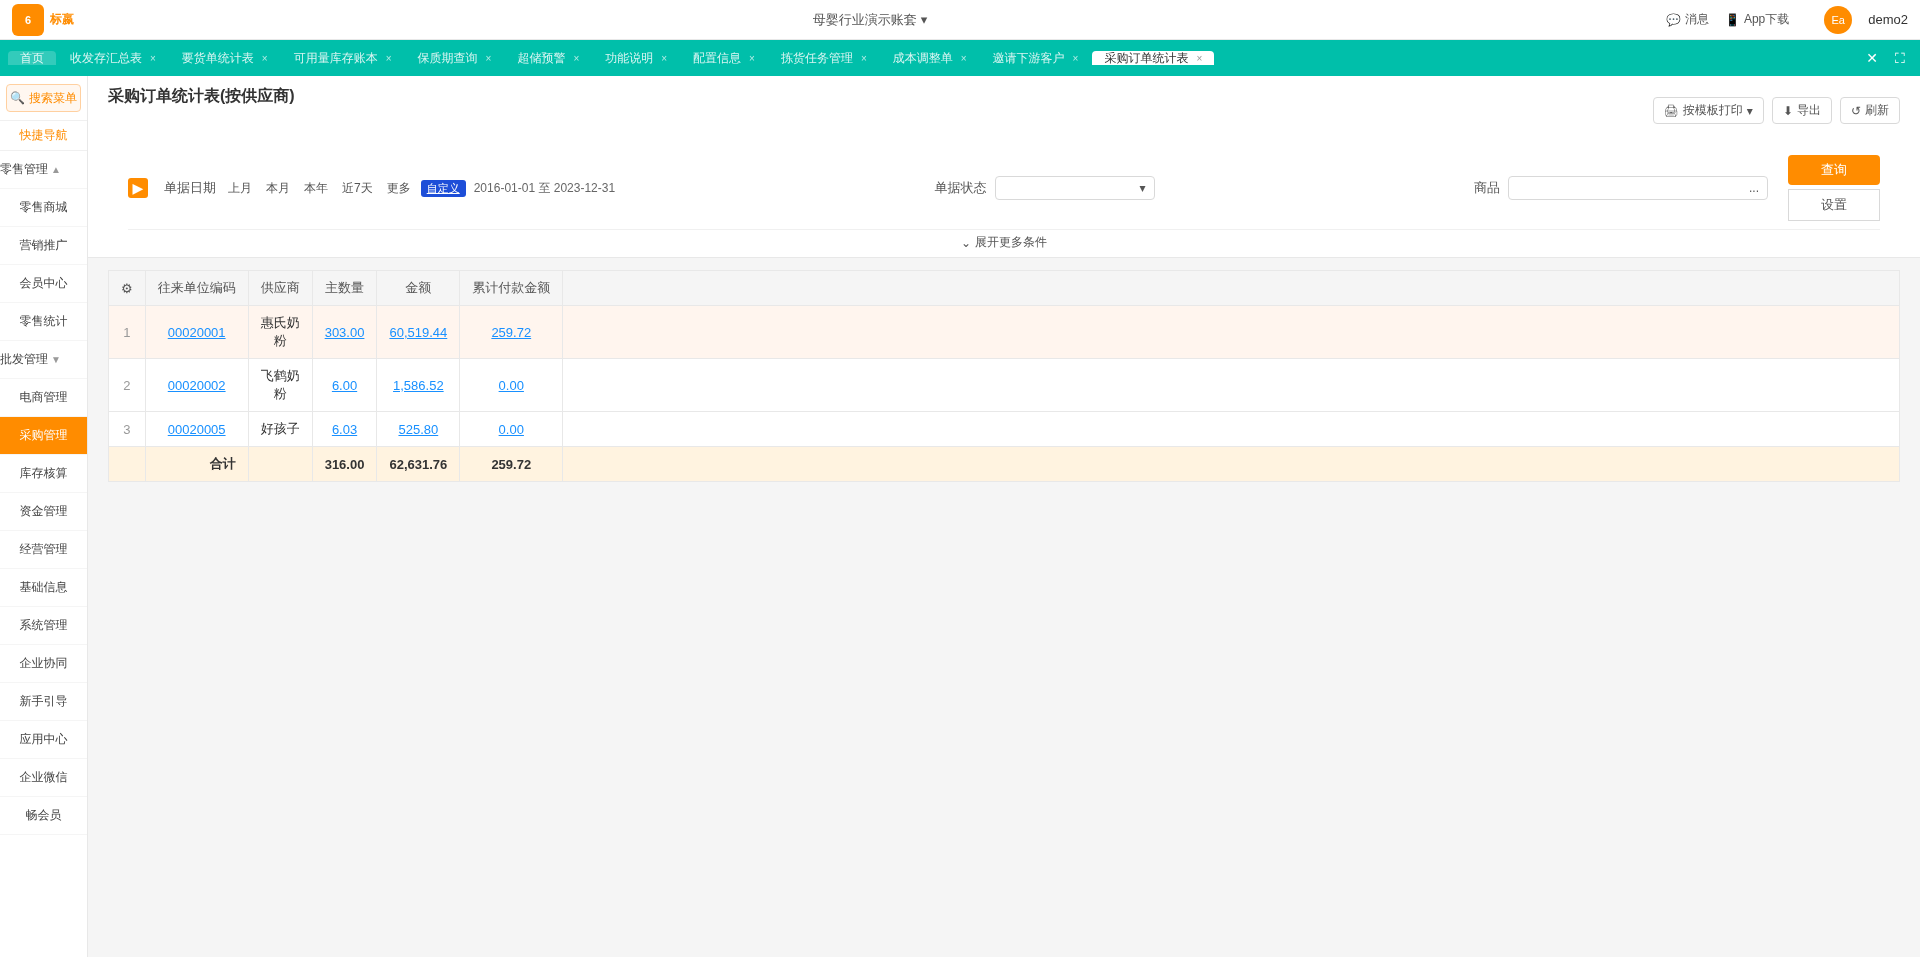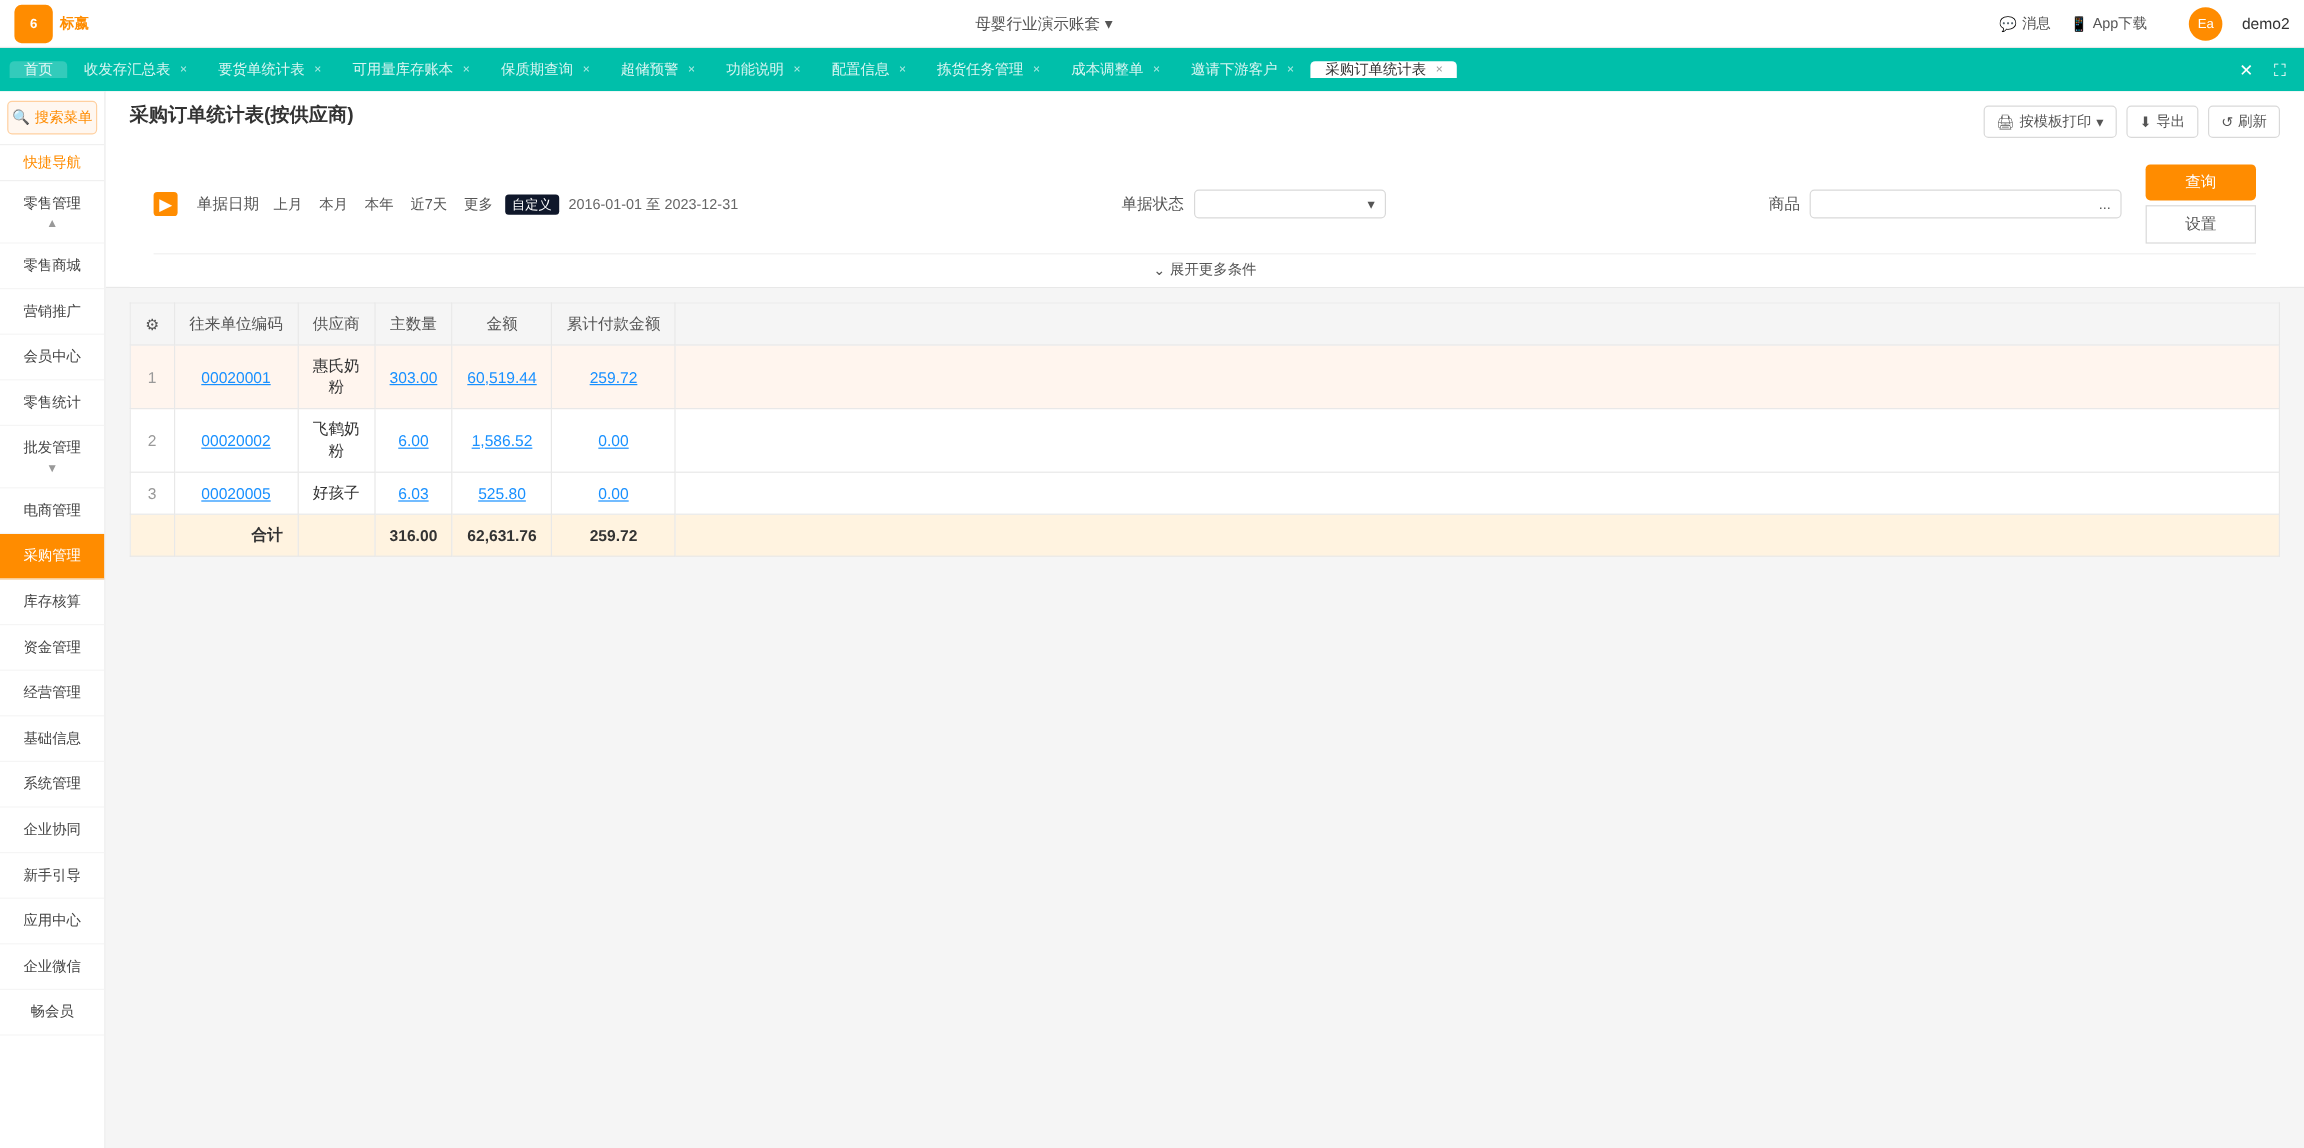--- a/index.html
+++ b/index.html
@@ -30,30 +30,30 @@
     
     .main-layout { display: flex; flex: 1; overflow: hidden; }
 
     
     .sidebar { width: 88px; background: #fff; border-right: 1px solid #e8e8e8; display: flex; flex-direction: column; overflow-y: auto; }
     .sidebar-search { padding: 8px 6px; border-bottom: 1px solid #f0f0f0; }
     .sidebar-search-btn { width: 100%; height: 28px; background: #fff7f0; border: 1px solid #ffd0a0; border-radius: 4px; color: #ff8c00; font-size: 12px; cursor: pointer; display: flex; align-items: center; justify-content: center; gap: 4px; }
     .sidebar-nav-btn { padding: 6px 0; text-align: center; font-size: 12px; color: #ff8c00; cursor: pointer; border-bottom: 1px solid #f0f0f0; }
     .sidebar-item { padding: 10px 0; text-align: center; font-size: 12px; color: #444; cursor: pointer; border-bottom: 1px solid #f5f5f5; display: flex; flex-direction: column; align-items: center; gap: 3px; }
     .sidebar-item.active { background: #ff8c00; color: white; justify-content: flex-end; }
-    .sidebar-item.has-arrow { flex-direction: column; justify-content: space-between; }
+    .sidebar-item.has-arrow { flex-direction: row; justify-content: flex-start; }
     .sidebar-item .arrow { font-size: 10px; color: #999; }
 
     
     .content-area { flex: 1; display: flex; flex-direction: column; overflow: hidden; background: #f5f5f5; }
-    .page-title { font-size: 16px; font-weight: bold; color: #333; margin-bottom: 10px; }
+    .page-title { font-size: 16px; font-weight: bold; color: #333; margin-bottom: 28px; }
     .filter-label { font-size: 13px; color: #555; white-space: nowrap; }
     .date-shortcuts { display: flex; gap: 6px; align-items: center; }
     .date-shortcut { font-size: 12px; color: #555; cursor: pointer; padding: 2px 4px; }
-    .date-tag { background: #0f172a; color: white; font-size: 11px; padding: 1px 6px; border-radius: 3px; cursor: pointer; }
+    .date-tag { background: #1d4ed8; color: white; font-size: 11px; padding: 1px 6px; border-radius: 3px; cursor: pointer; text-decoration: underline; }
     .date-range { font-size: 12px; color: #666; }
     .select-box { border: 1px solid #d9d9d9; border-radius: 4px; padding: 4px 8px; font-size: 12px; color: #555; min-width: 120px; display: flex; align-items: center; justify-content: space-between; cursor: pointer; background: #fff; }
     .goods-input { border: 1px solid #d9d9d9; border-radius: 4px; padding: 4px 8px; font-size: 12px; color: #555; min-width: 200px; display: flex; align-items: center; justify-content: space-between; cursor: pointer; background: #fff; }
     .expand-more { display: flex; align-items: center; gap: 4px; color: #555; font-size: 12px; cursor: pointer; margin: 0 auto; }
     .btn-query { background: #ff8c00; color: white; border: none; border-radius: 4px; padding: 6px 20px; font-size: 13px; cursor: pointer; }
     .btn-settings { background: #fff; color: #555; border: 1px solid #d9d9d9; border-radius: 0; padding: 6px 32px; font-size: 13px; cursor: pointer; }
     .btn-print { background: #fff; color: #555; border: 1px solid #d9d9d9; border-radius: 4px; padding: 4px 10px; font-size: 12px; cursor: pointer; display: flex; align-items: center; gap: 4px; }
     .btn-export { background: #fff; color: #555; border: 1px solid #d9d9d9; border-radius: 4px; padding: 4px 10px; font-size: 12px; cursor: pointer; display: flex; align-items: center; gap: 4px; }
     .btn-refresh { background: #fff; color: #555; border: 1px solid #d9d9d9; border-radius: 4px; padding: 4px 10px; font-size: 12px; cursor: pointer; display: flex; align-items: center; gap: 4px; }
     .header-top-row { display: flex; align-items: center; justify-content: space-between; margin-bottom: 8px; }

